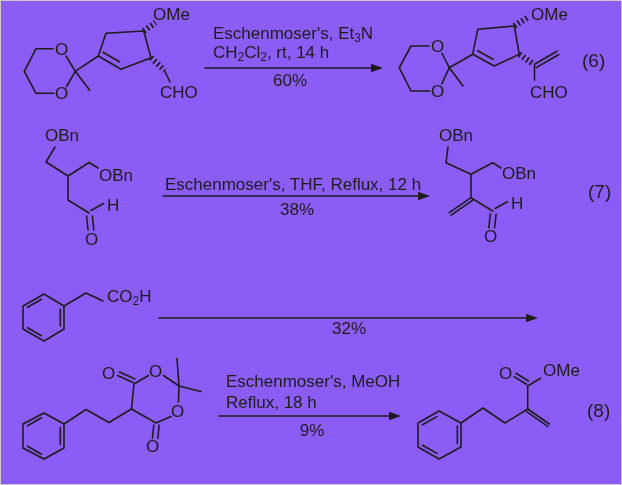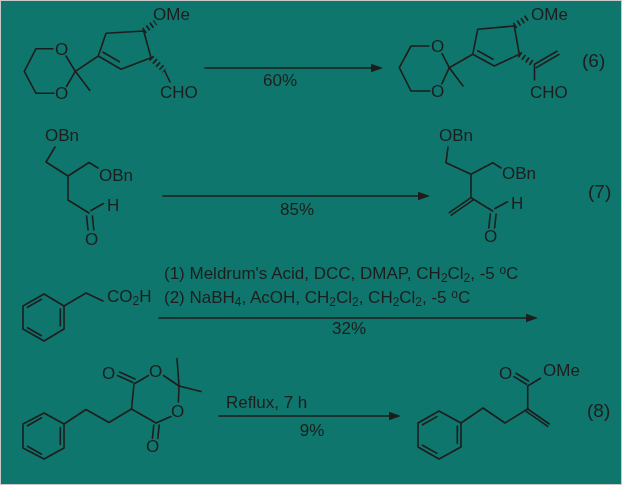--- a/index.html
+++ b/index.html
@@ -1,17 +1,17 @@
 <!DOCTYPE html>
 <html><head>
 <meta charset="utf-8">
 <style>
   html,body{margin:0;padding:0;background:#fff;}
   .canvas{
-    position:relative;width:622px;height:485px;background:#0f766e;
+    position:relative;width:622px;height:485px;background:#8b5cf6;
     font-family:"Liberation Sans",sans-serif;color:#1d1d1d;
     box-sizing:border-box;border:1px solid #c9c9c9;overflow:hidden;
   }
   svg.bonds{position:absolute;left:0;top:0;}
   svg.bonds path, svg.bonds line{stroke:#1d1d1d;stroke-width:1.6;fill:none;stroke-linecap:round;stroke-linejoin:round;}
   svg.bonds .hash{stroke-width:6;stroke-dasharray:1.7 2.8;stroke-linecap:butt;}
   svg.bonds polygon{fill:#1d1d1d;stroke:none;}
   .lbl{position:absolute;font-size:17px;line-height:1;white-space:nowrap;}
   .cond{position:absolute;font-size:17px;line-height:1;white-space:nowrap;}
   .yield{position:absolute;font-size:17px;line-height:1;transform:translateX(-50%);white-space:nowrap;}
@@ -92,46 +92,48 @@
     <g>
       <path d="M218,415 L391,415"></path>
         <polygon points="400,415 388,410.8 388,419.2"></polygon>
     </g>
   </svg>
 
   <div class="lbl" style="left:152px;top:5px">OMe</div>
   <div class="lbl" style="left:54px;top:40px">O</div>
   <div class="lbl" style="left:54px;top:84px">O</div>
   <div class="lbl" style="left:159px;top:83px">CHO</div>
-  <div class="yield" style="left:279px;top:71px">60%</div>
+  <div class="cond" style="left:212px;top:24px">Eschenmoser's, Et<sub>3</sub>N</div>
+  <div class="cond" style="left:212px;top:43px">CH<sub>2</sub>Cl<sub>2</sub>, rt, 14 h</div>
+  <div class="yield" style="left:289px;top:71px">60%</div>
   <div class="lbl" style="left:530px;top:5px">OMe</div>
   <div class="lbl" style="left:430px;top:37px">O</div>
   <div class="lbl" style="left:430px;top:82px">O</div>
   <div class="lbl" style="left:529px;top:83px">CHO</div>
   <div class="eq" style="left:581px;top:50px">(6)</div>
 
   <div class="lbl" style="left:44px;top:126px">OBn</div>
   <div class="lbl" style="left:98px;top:166px">OBn</div>
   <div class="lbl" style="left:106px;top:196px">H</div>
   <div class="lbl" style="left:84px;top:230px">O</div>
-  <div class="yield" style="left:296px;top:200px">85%</div>
+  <div class="cond" style="left:164px;top:175px">Eschenmoser's, THF, Reflux, 12 h</div>
+  <div class="yield" style="left:296px;top:200px">38%</div>
   <div class="lbl" style="left:438px;top:126px">OBn</div>
   <div class="lbl" style="left:501px;top:164px">OBn</div>
   <div class="lbl" style="left:510px;top:194px">H</div>
   <div class="lbl" style="left:483px;top:227px">O</div>
   <div class="eq" style="left:587px;top:181px">(7)</div>
 
   <div class="lbl" style="left:106px;top:287px">CO<sub>2</sub>H</div>
-  <div class="cond" style="left:163px;top:264px">(1) Meldrum's Acid, DCC, DMAP, CH<sub>2</sub>Cl<sub>2</sub>, -5 <sup>o</sup>C</div>
-  <div class="cond" style="left:163px;top:288px">(2) NaBH<sub>4</sub>, AcOH, CH<sub>2</sub>Cl<sub>2</sub>, CH<sub>2</sub>Cl<sub>2</sub>, -5 <sup>o</sup>C</div>
   <div class="yield" style="left:348px;top:319px">32%</div>
 
   <div class="lbl" style="left:101px;top:364px">O</div>
   <div class="lbl" style="left:148px;top:362px">O</div>
   <div class="lbl" style="left:170px;top:402px">O</div>
   <div class="lbl" style="left:145px;top:437px">O</div>
-  <div class="cond" style="left:225px;top:393px">Reflux, 7 h</div>
+  <div class="cond" style="left:225px;top:372px">Eschenmoser's, MeOH</div>
+  <div class="cond" style="left:225px;top:393px">Reflux, 18 h</div>
   <div class="yield" style="left:311px;top:421px">9%</div>
   <div class="lbl" style="left:498px;top:364px">O</div>
   <div class="lbl" style="left:542px;top:361px">OMe</div>
   <div class="eq" style="left:586px;top:400px">(8)</div>
 
 </div>
 
 </body></html>

